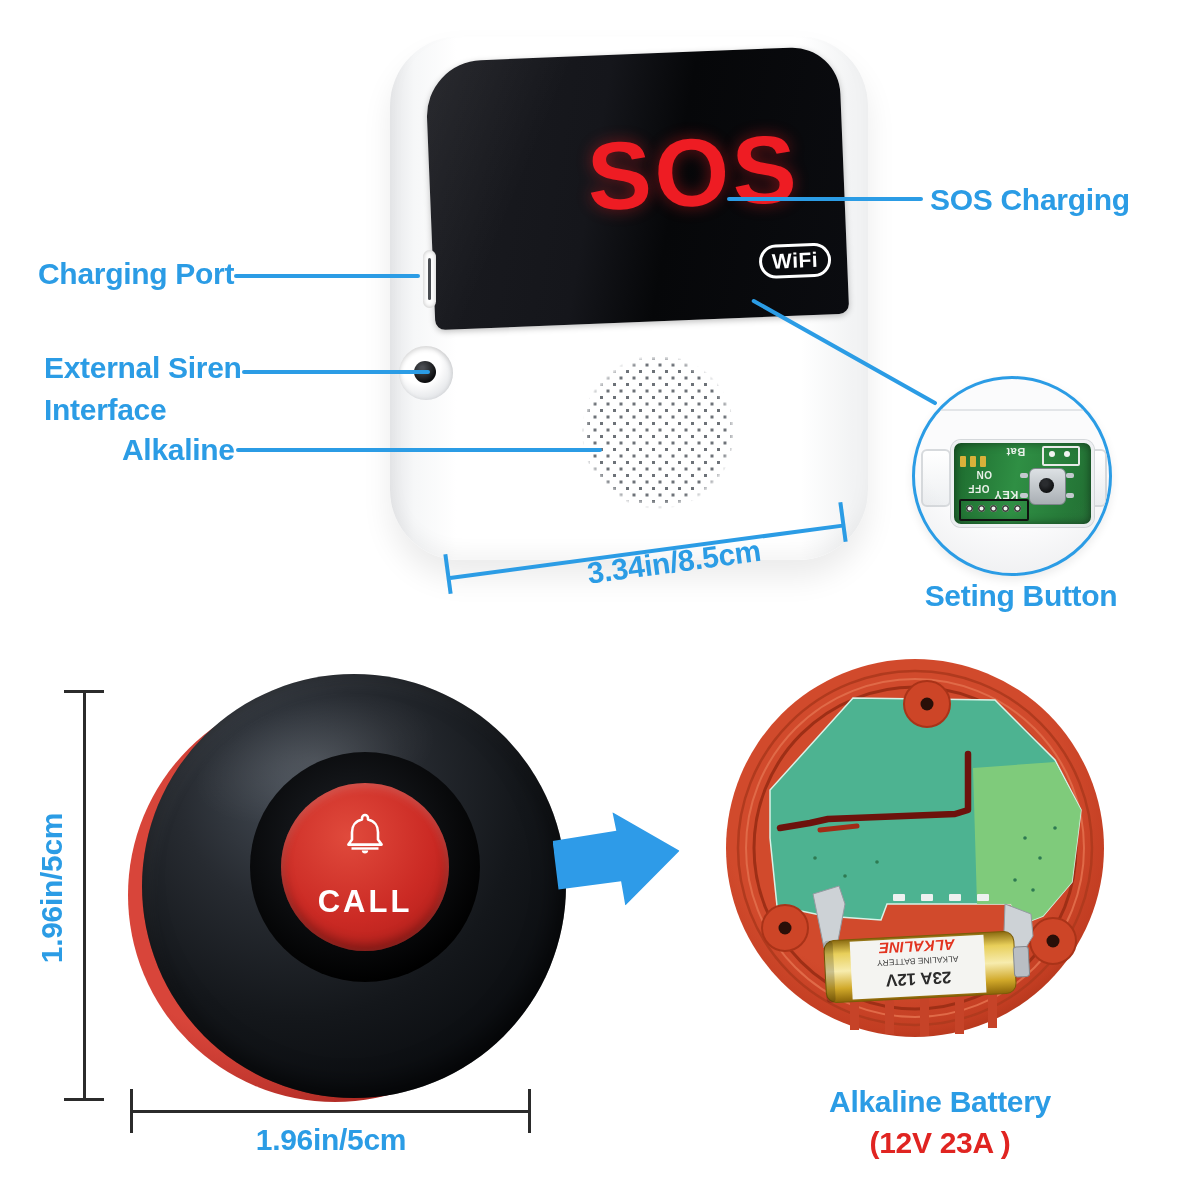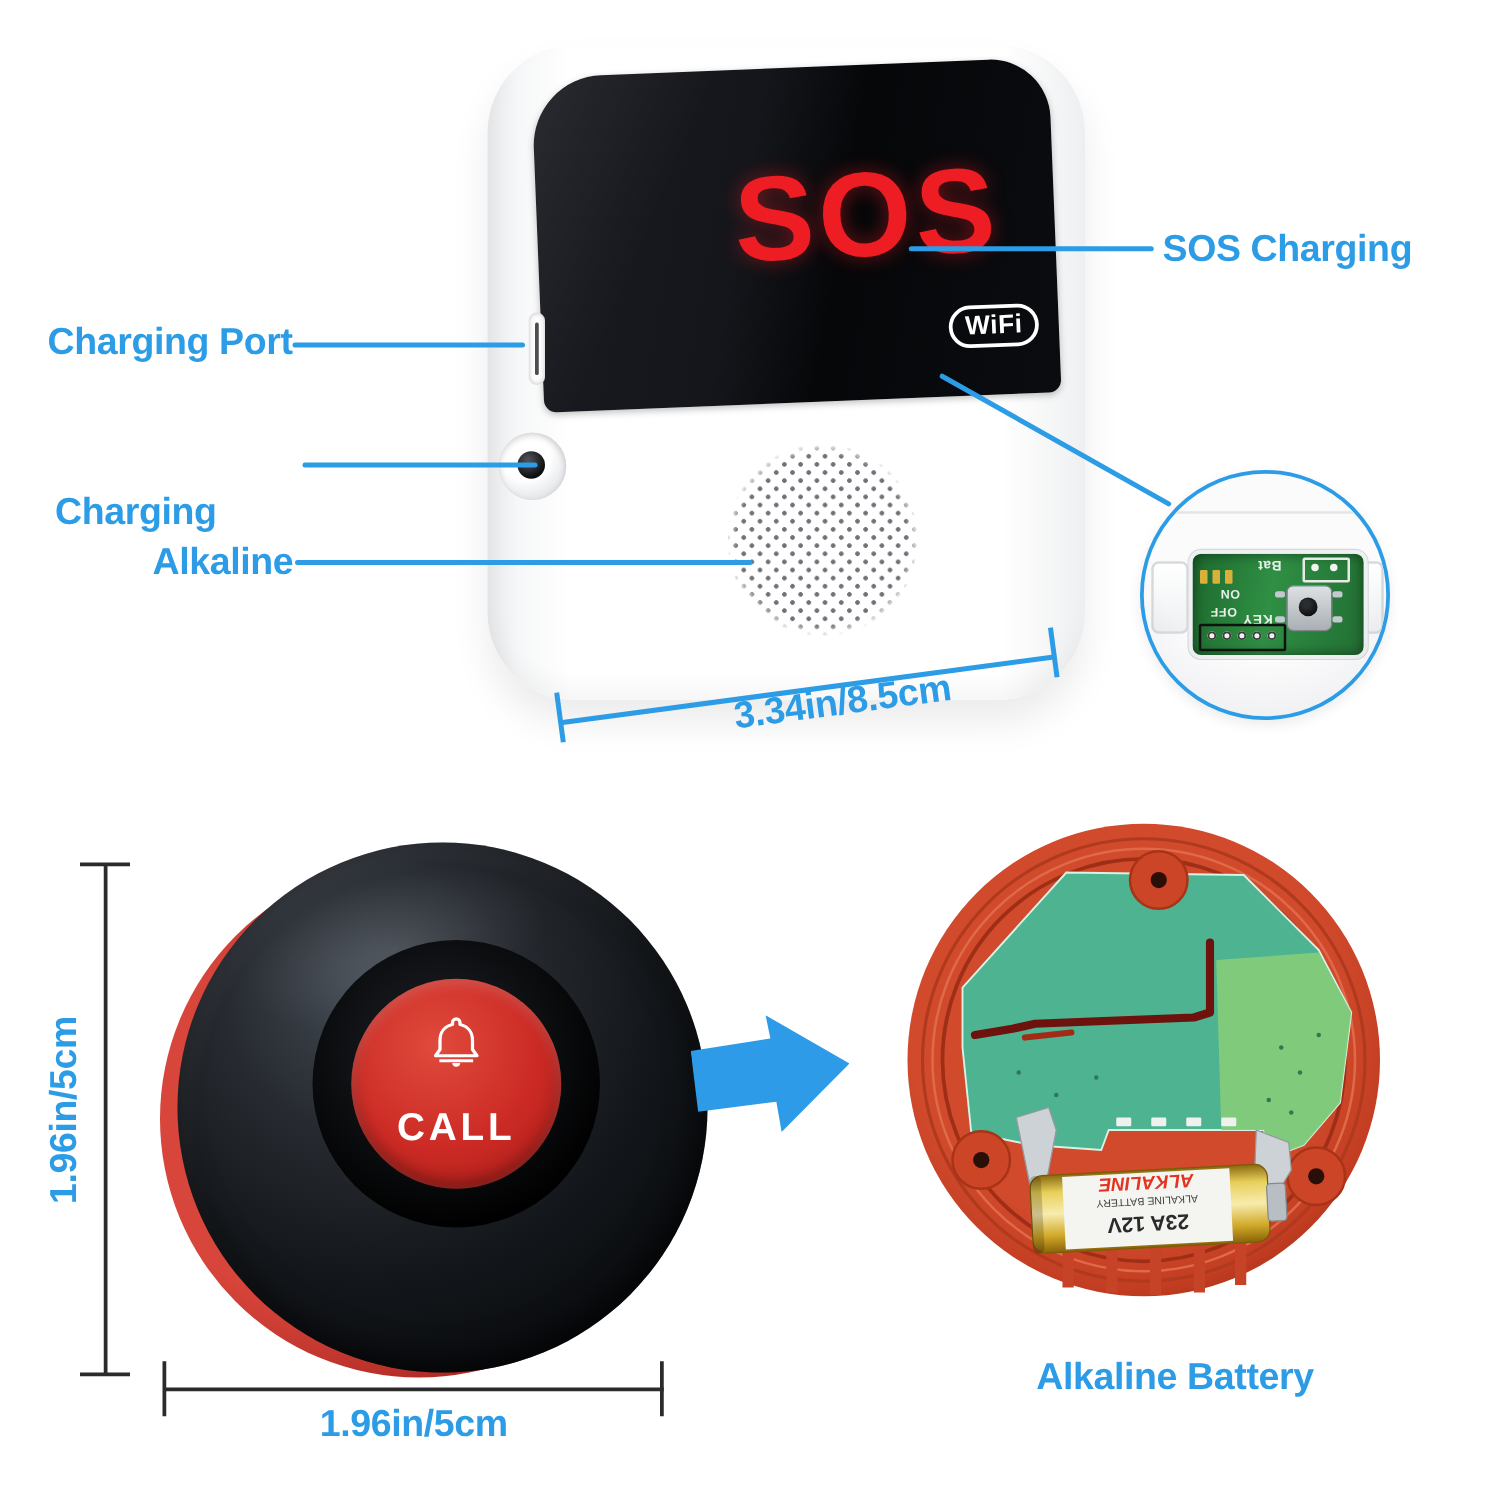--- a/index.html
+++ b/index.html
@@ -133,21 +133,22 @@
       <div class="wifi">WiFi</div>
     </div>
   </div>
   <div class="speaker"></div>
   <div class="chg-slot"></div>
   <div class="jack"></div>
 
   <div class="lbl" style="left:38px;top:256px;">Charging Port</div>
   <div class="line" style="left:234px;top:274px;width:186px;"></div>
 
-  <div class="lbl" style="left:44px;top:392px;">Charging</div>
+  <div class="lbl" style="left:44px;top:350px;">External Siren</div>
+  <div class="lbl" style="left:44px;top:392px;">Interface</div>
   <div class="line" style="left:242px;top:370px;width:188px;"></div>
 
   <div class="lbl" style="left:122px;top:432px;">Alkaline</div>
   <div class="line" style="left:236px;top:448px;width:366px;"></div>
 
   <div class="lbl" style="left:930px;top:182px;">SOS Charging</div>
   <div class="line" style="left:727px;top:197px;width:196px;"></div>
 
   <div class="line" style="left:752px;top:298px;width:212px;transform:rotate(29.4deg);transform-origin:left center;"></div>
 
@@ -182,20 +183,21 @@
       <div class="holes">
         <i style="left:5px;"></i>
           <i style="left:17px;"></i>
           <i style="left:29px;"></i>
           <i style="left:41px;"></i>
           <i style="left:53px;"></i>
       </div>
     </div>
     <div class="shade"></div>
   </div>
+  <div class="lbl seting-lbl">Seting Button</div>
 
   <div class="btn-red-rim"></div>
   <div class="btn-body"></div>
   <div class="btn-bezel"></div>
   <div class="btn-red"></div>
   <svg class="bell" viewBox="0 0 54 54">
     <path d="M27 7c-1.6 0-3 1.3-3 3v1.6c-6.4 1.4-10 6.4-10 12.6v7.4l-3.6 5h33.2l-3.6-5v-7.4c0-6.2-3.6-11.2-10-12.6V10c0-1.7-1.4-3-3-3z" fill="none" stroke="#fff" stroke-width="2.6" stroke-linejoin="round"></path>
     <path d="M13.5 40.5h27" stroke="#fff" stroke-width="2.4"></path>
     <path d="M27 45.4c1.9 0 3.2-1.3 3.2-3h-6.4c0 1.7 1.3 3 3.2 3z" fill="#fff"></path>
   </svg>
@@ -276,14 +278,15 @@
       <rect x="126" y="280" width="134" height="58" fill="#f4f4f1"></rect>
       <g transform="rotate(180 193 309)">
         <text x="193" y="303" text-anchor="middle" font-family="Liberation Sans, sans-serif" font-size="17" font-weight="700" fill="#2b2b2b">23A 12V</text>
         <text x="193" y="318" text-anchor="middle" font-family="Liberation Sans, sans-serif" font-size="8.5" fill="#444">ALKALINE BATTERY</text>
         <text x="193" y="335" text-anchor="middle" font-family="Liberation Sans, sans-serif" font-size="15" font-weight="700" font-style="italic" fill="#e23420">ALKALINE</text>
       </g>
     </g>
   </svg>
 
   <div class="lbl batt-title">Alkaline Battery</div>
+  <div class="lbl batt-spec">(12V 23A )</div>
 
 </div>
 
 </body></html>

